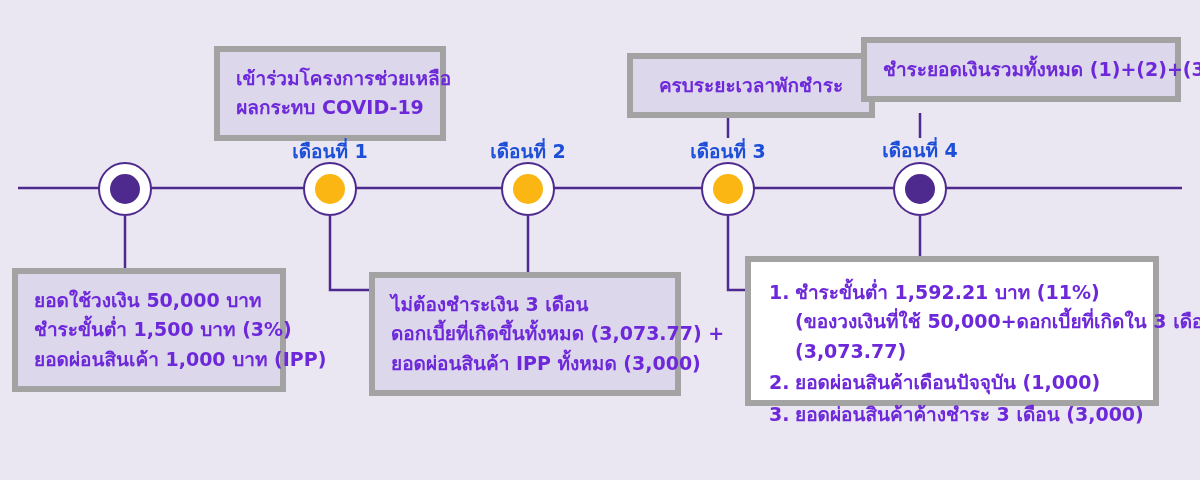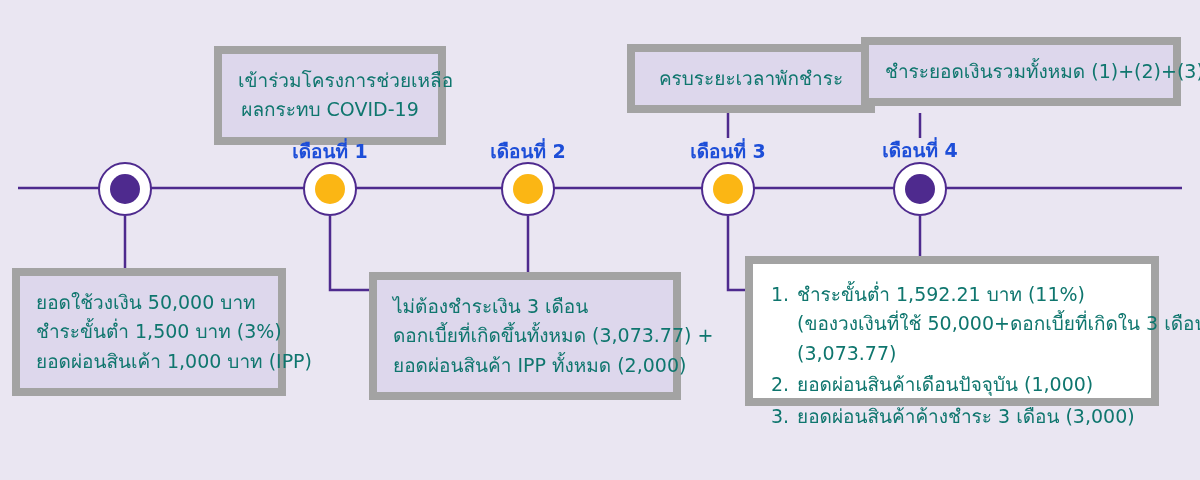--- a/index.html
+++ b/index.html
@@ -52,25 +52,25 @@
     font-weight: 700;
     color: #1d4ed8;
     white-space: nowrap;
     text-align: center;
     transform: translateX(-50%);
   }
 
   .box {
     position: absolute;
     box-sizing: border-box;
-    border: 8px solid #a3a3a3;
+    border: 6px solid #a3a3a3;
     background: #ddd7ec;
-    color: #0f766e;
+    color: #6d28d9;
     font-size: 19px;
-    font-weight: 400;
+    font-weight: 700;
     line-height: 1.55;
     padding: 12px 16px;
   }
   .box.white { background: #ffffff; }
   .box .line { white-space: nowrap; }
   .box.center { text-align: center; }
 
   ol.numlist {
     margin: 0;
     padding: 0;
@@ -118,21 +118,21 @@
     <path d="M 728 216 L 728 290 L 745 290" fill="none" stroke="#4e2a8e" stroke-width="2.5"></path>
 
     <path d="M 920 216 L 920 256" fill="none" stroke="#4e2a8e" stroke-width="2.5"></path>
   </svg>
 
   <div class="box center" style="left:214px; top:46px; width:232px;">
     <div class="line">เข้าร่วมโครงการช่วยเหลือ</div>
     <div class="line">ผลกระทบ COVID-19</div>
   </div>
 
-  <div class="box center" style="left:627px; top:44px; width:248px;">
+  <div class="box center" style="left:627px; top:53px; width:248px;">
     <div class="line">ครบระยะเวลาพักชำระ</div>
   </div>
 
   <div class="box" style="left:861px; top:37px; width:320px;">
     <div class="line">ชำระยอดเงินรวมทั้งหมด (1)+(2)+(3)</div>
   </div>
 
   <div class="month-label" style="left:330px; top:136px;">เดือนที่ 1</div>
   <div class="month-label" style="left:528px; top:136px;">เดือนที่ 2</div>
   <div class="month-label" style="left:728px; top:136px;">เดือนที่ 3</div>
@@ -156,21 +156,21 @@
 
   <div class="box" style="left:12px; top:268px; width:274px;">
     <div class="line">ยอดใช้วงเงิน 50,000 บาท</div>
     <div class="line">ชำระขั้นต่ำ 1,500 บาท (3%)</div>
     <div class="line">ยอดผ่อนสินเค้า 1,000 บาท (IPP)</div>
   </div>
 
   <div class="box" style="left:369px; top:272px; width:312px;">
     <div class="line">ไม่ต้องชำระเงิน 3 เดือน</div>
     <div class="line">ดอกเบี้ยที่เกิดขึ้นทั้งหมด (3,073.77) +</div>
-    <div class="line">ยอดผ่อนสินค้า IPP ทั้งหมด (2,000)</div>
+    <div class="line">ยอดผ่อนสินค้า IPP ทั้งหมด (3,000)</div>
   </div>
 
   <div class="box white" style="left:745px; top:256px; width:414px; height:150px; padding:16px 16px 16px 18px;">
     <ol class="numlist">
       <li>
         <span class="sub">ชำระขั้นต่ำ 1,592.21 บาท (11%)</span>
         <span class="sub">(ของวงเงินที่ใช้ 50,000+ดอกเบี้ยที่เกิดใน 3 เดือน</span>
         <span class="sub">(3,073.77)</span>
       </li>
       <li>

